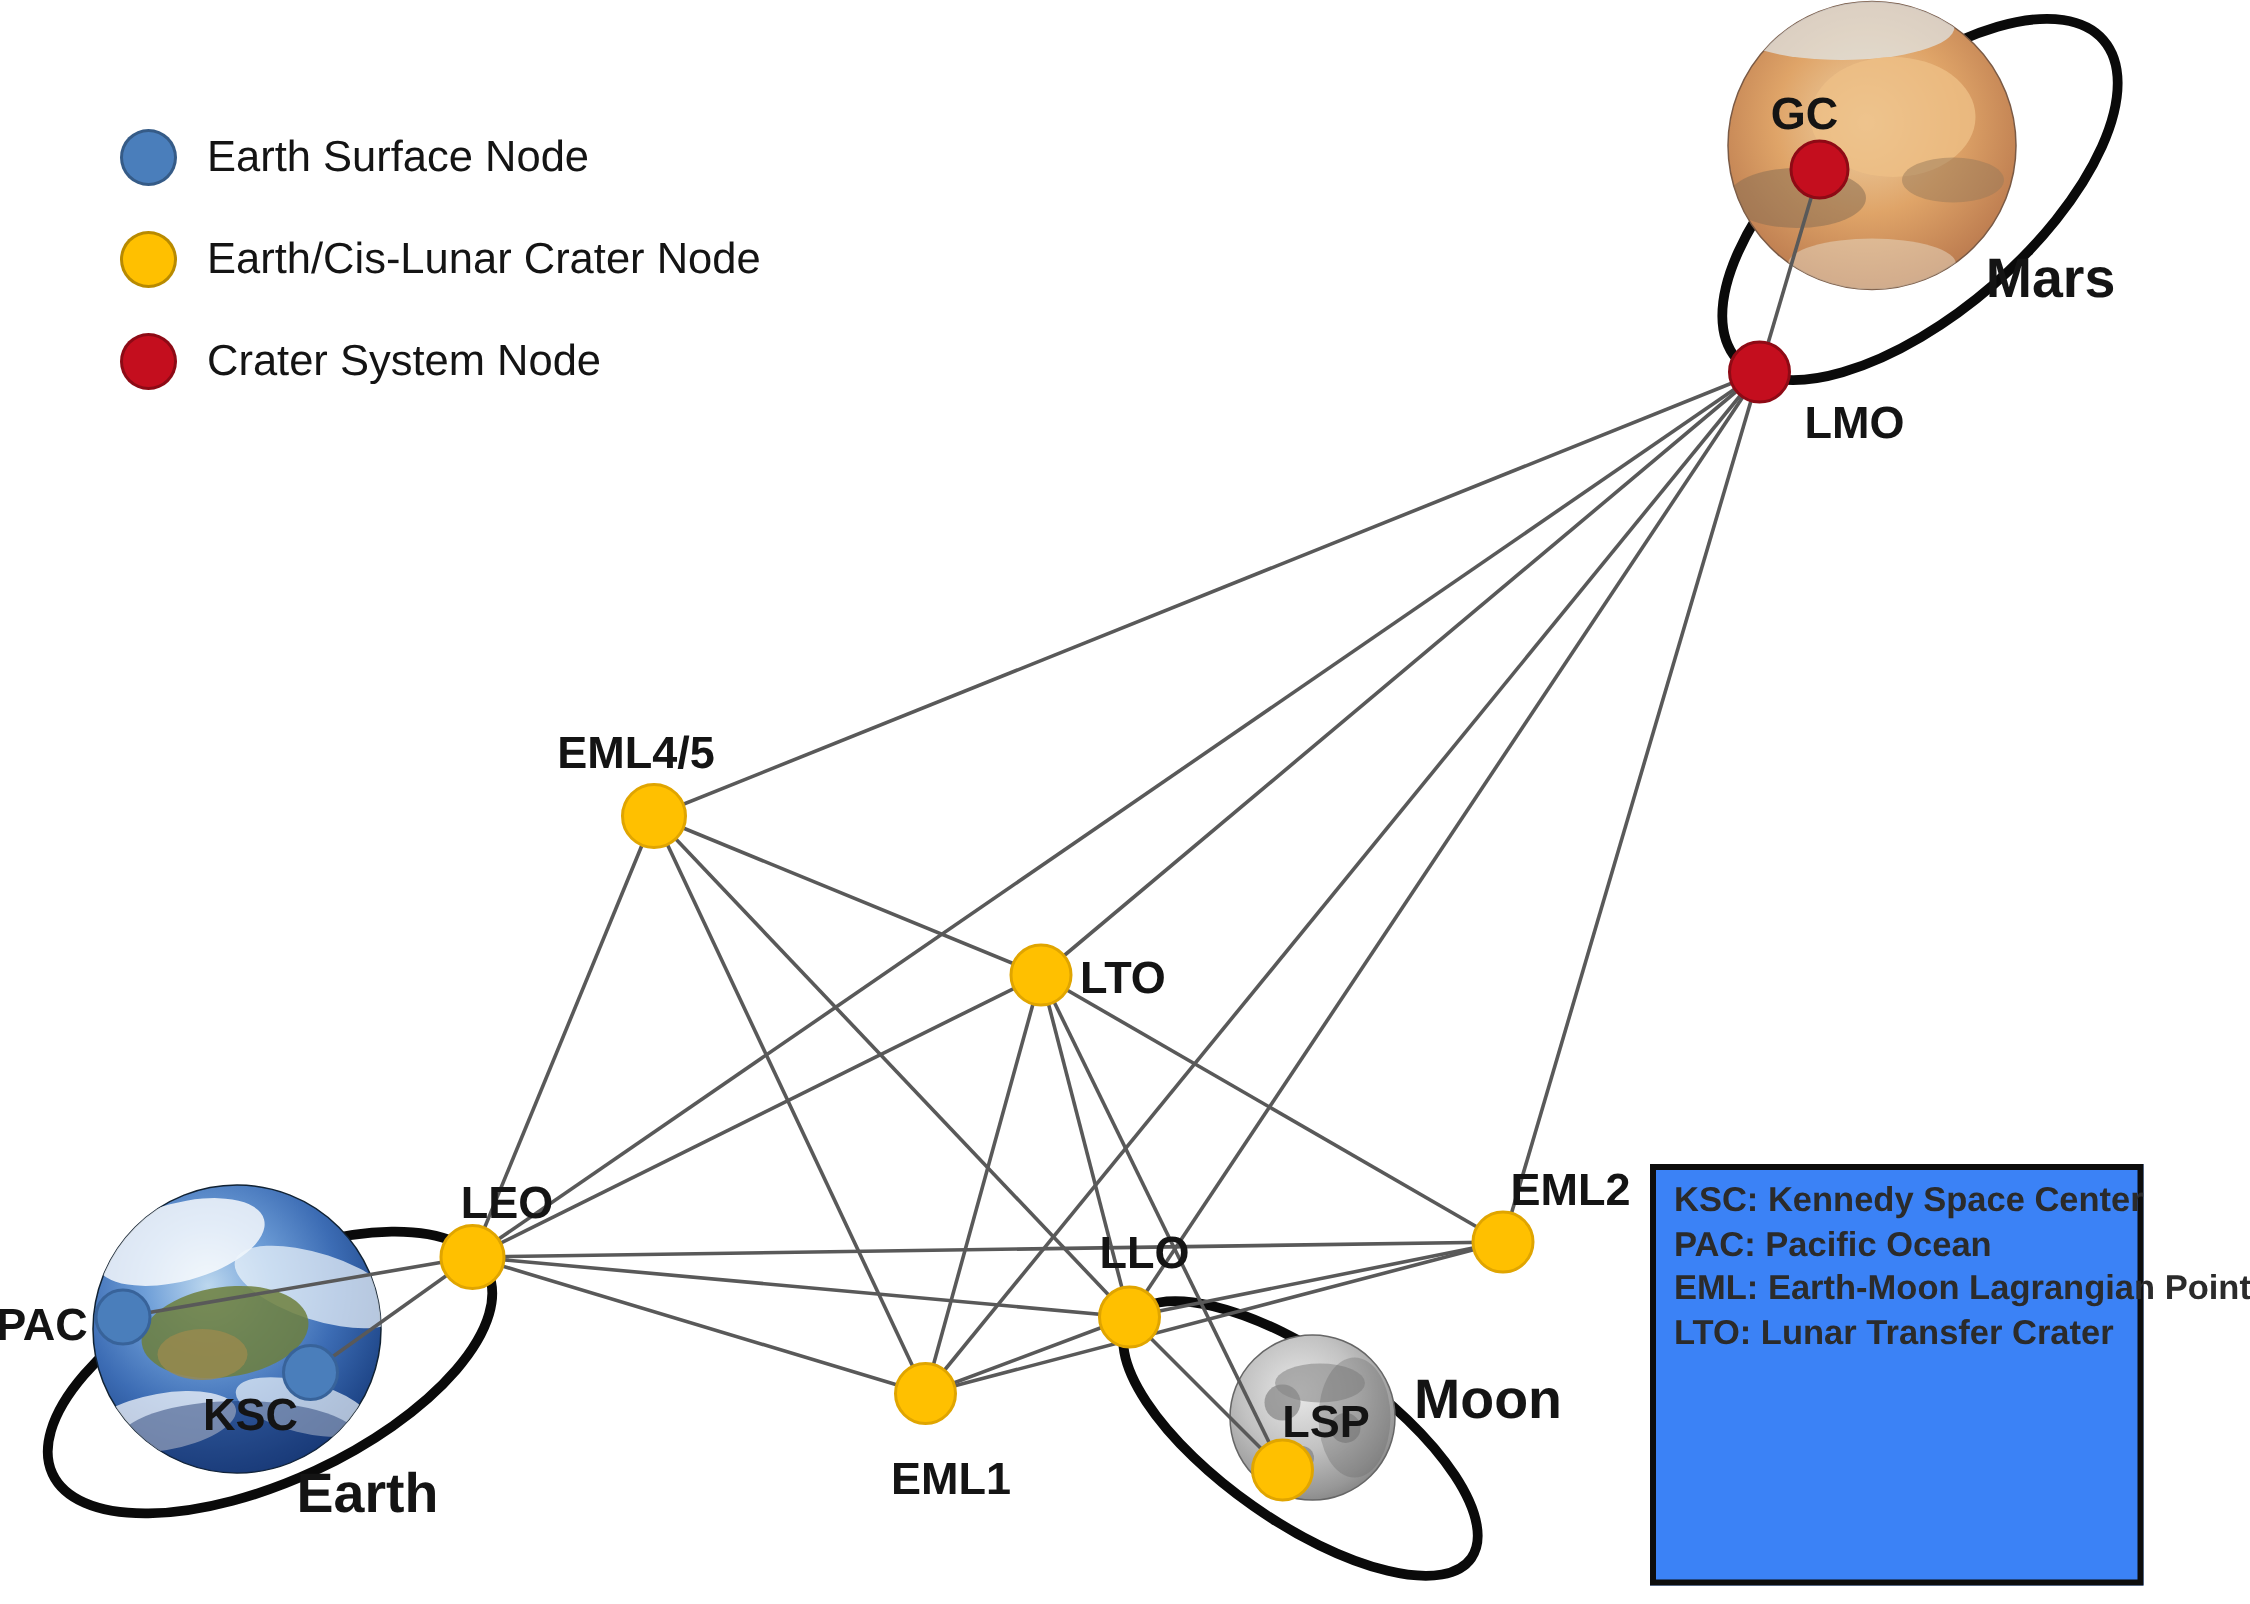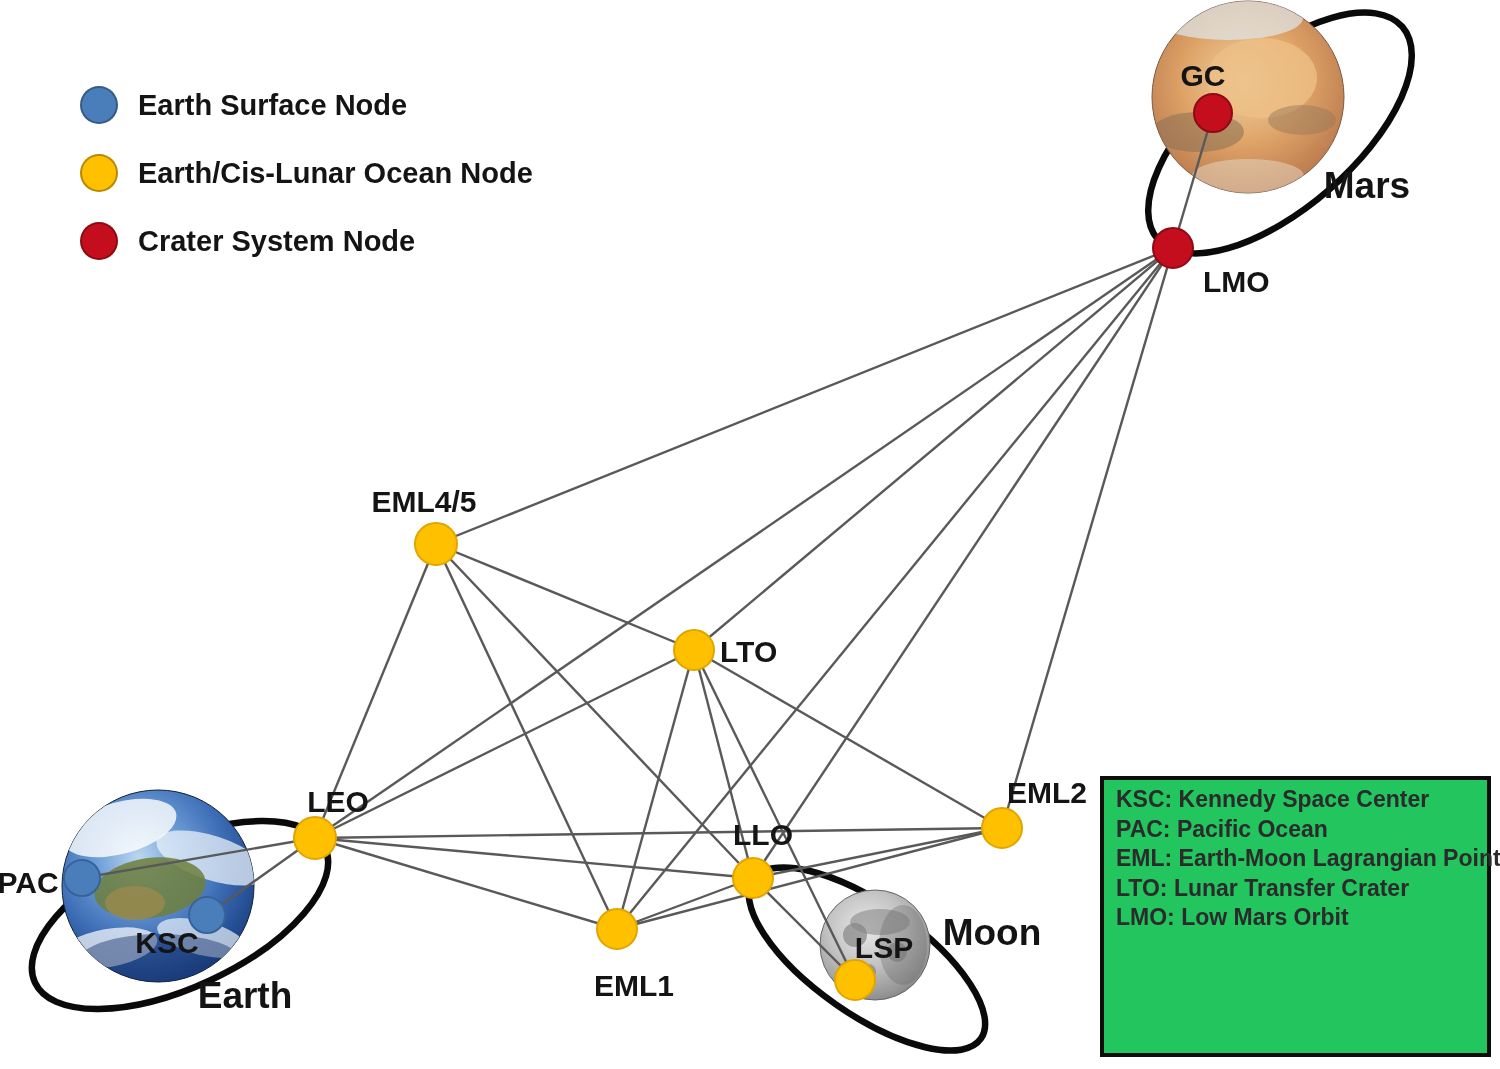--- a/index.html
+++ b/index.html
@@ -6,24 +6,24 @@
   .canvas{position:relative;width:1500px;height:1069px;background:#ffffff;overflow:hidden;
           font-family:"Liberation Sans",sans-serif;}
   .diagram-svg{position:absolute;left:0;top:0;}
   .node-label{font:700 30px "Liberation Sans",sans-serif;fill:#141414;}
   .planet-label{font:700 37px "Liberation Sans",sans-serif;fill:#141414;}
   
   .legend{position:absolute;left:80px;top:86px;display:flex;flex-direction:column;gap:30px;}
   .legend-row{display:flex;align-items:center;gap:20px;}
   .swatch{width:38px;height:38px;border-radius:50%;border:2px solid rgba(0,0,0,0.28);
           box-sizing:border-box;flex:0 0 auto;}
-  .legend-label{font-weight:700;font-size:29px;color:#141414;line-height:38px;white-space:pre;}
+  .legend-label{font-weight:400;font-size:29px;color:#141414;line-height:38px;white-space:pre;}
   
-  .abbr-box{position:absolute;left:1100px;top:776px;width:391px;height:281px;
-            border:4px solid #0d0d0d;box-sizing:border-box;background:#22c55e;
+  .abbr-box{position:absolute;left:1100px;top:776px;width:329px;height:281px;
+            border:4px solid #0d0d0d;box-sizing:border-box;background:#3b82f6;
             padding:5px 0 0 12px;}
   .abbr-row{font-weight:700;font-size:23px;color:#2b2b2b;line-height:29.5px;white-space:nowrap;}
 </style>
 </head>
 <body>
 
 <div class="canvas">
 
   <svg class="diagram-svg" width="1500" height="1069" viewBox="0 0 1500 1069">
     <defs>
@@ -157,29 +157,28 @@
     <text class="planet-label" x="1367" y="198" text-anchor="middle">Mars</text>
   </svg>
 
   <div class="legend">
     <div class="legend-row">
       <span class="swatch" style="background: rgb(74, 126, 187);"></span>
       <span class="legend-label">Earth Surface Node</span>
     </div>
     <div class="legend-row">
       <span class="swatch" style="background: rgb(255, 192, 0);"></span>
-      <span class="legend-label">Earth/Cis-Lunar Ocean Node</span>
+      <span class="legend-label">Earth/Cis-Lunar Crater Node</span>
     </div>
     <div class="legend-row">
       <span class="swatch" style="background: rgb(196, 14, 30);"></span>
       <span class="legend-label">Crater System Node</span>
     </div>
   </div>
 
   <div class="abbr-box">
     <div class="abbr-row">KSC: Kennedy Space Center</div>
     <div class="abbr-row">PAC: Pacific Ocean</div>
     <div class="abbr-row">EML: Earth-Moon Lagrangian Points</div>
     <div class="abbr-row">LTO: Lunar Transfer Crater</div>
-    <div class="abbr-row">LMO: Low Mars Orbit</div>
   </div>
 
 </div>
 
 </body></html>

